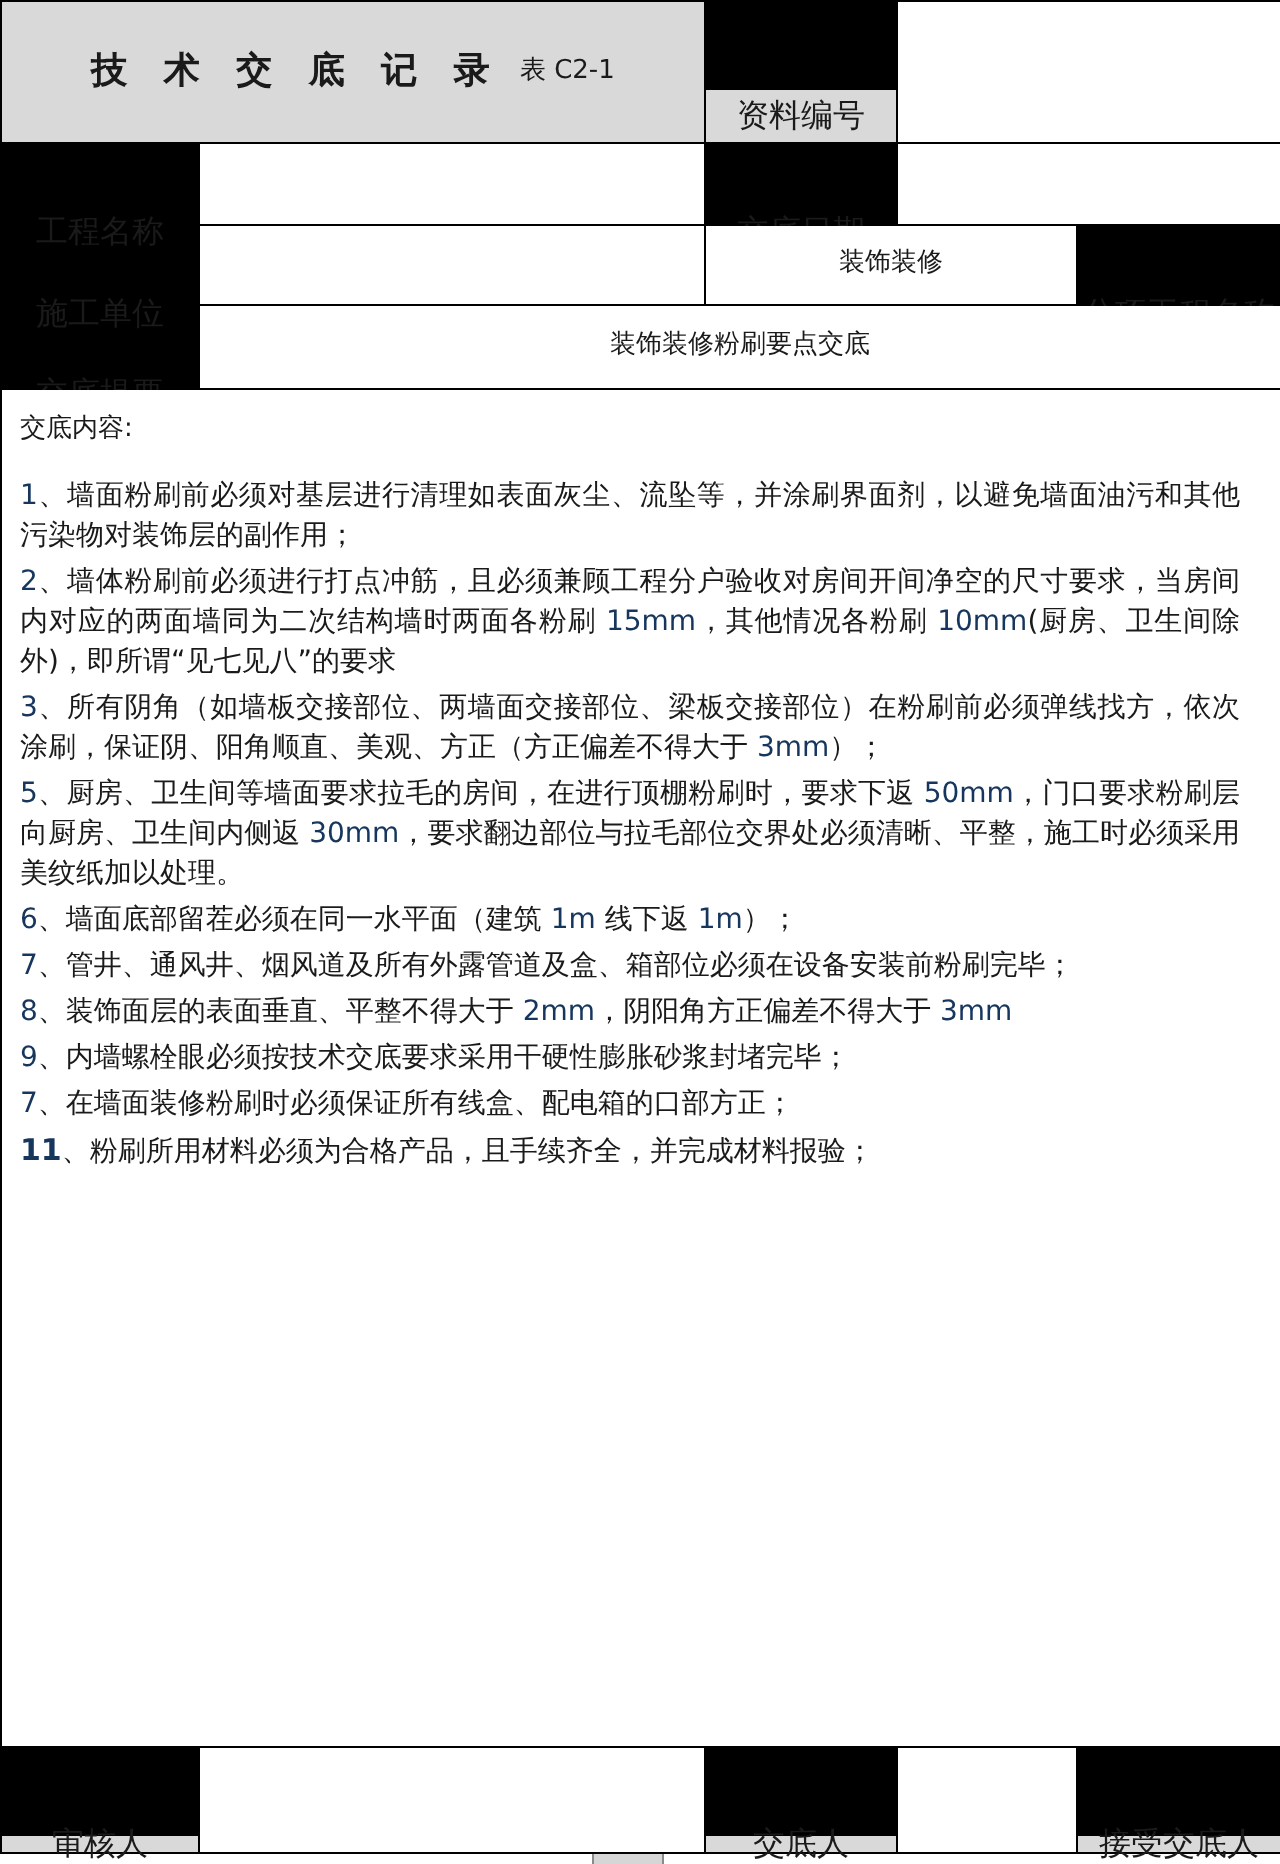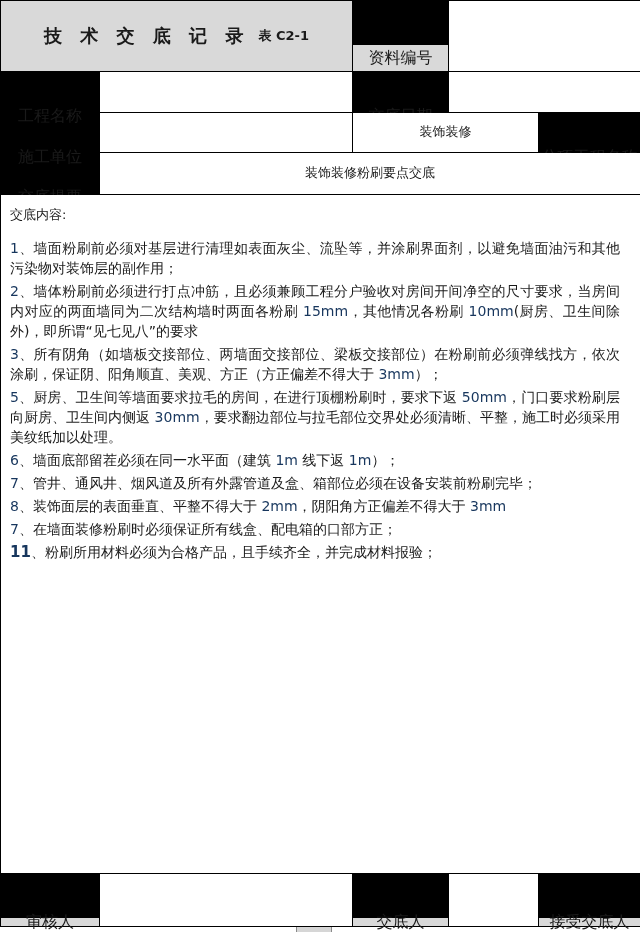--- a/index.html
+++ b/index.html
@@ -24,21 +24,21 @@
   .cell{background:#ffffff;display:flex;align-items:center;justify-content:center;
     font-size:13px;line-height:1.3;text-align:center;}
   .cell.gray{background:var(--cell-gray);}
   
   .span3{grid-column:span 3;}
   .span2{grid-column:span 2;}
   .span5{grid-column:span 5;}
   .span6{grid-column:span 6;}
   .title-cell{flex-direction:row;gap:9px;}
   .doc-title{font-size:18px;font-weight:bold;letter-spacing:6px;white-space:pre;}
-  .doc-subtitle{font-size:13px;font-weight:bold;}
+  .doc-subtitle{font-size:13px;font-weight:normal;}
   .label{font-size:16px;margin-top:44px;}
   .content-cell{align-items:flex-start;justify-content:flex-start;
     flex-direction:column;padding:12px 20px 8px 9px;overflow:hidden;}
   .content-heading{font-size:13px;margin-bottom:14px;}
   .content-body{width:100%;}
   .content-body p{
     font-size:14px;line-height:20px;text-align:justify;
     margin:0 0 3px 0;word-break:break-all;
   }
   .content-body .marker{color:var(--num-navy);}
@@ -78,20 +78,21 @@
     <div class="cell span6 content-cell">
       <div class="content-heading">交底内容:</div>
       <div class="content-body" id="content-body">
           <p><span class="marker">1</span>、墙面粉刷前必须对基层进行清理如表面灰尘、流坠等，并涂刷界面剂，以避免墙面油污和其他污染物对装饰层的副作用；</p>
           <p><span class="marker">2</span>、墙体粉刷前必须进行打点冲筋，且必须兼顾工程分户验收对房间开间净空的尺寸要求，当房间内对应的两面墙同为二次结构墙时两面各粉刷 <span class="num">15mm</span>，其他情况各粉刷 <span class="num">10mm</span>(厨房、卫生间除外)，即所谓“见七见八”的要求</p>
           <p><span class="marker">3</span>、所有阴角（如墙板交接部位、两墙面交接部位、梁板交接部位）在粉刷前必须弹线找方，依次涂刷，保证阴、阳角顺直、美观、方正（方正偏差不得大于 <span class="num">3mm</span>）；</p>
           <p><span class="marker">5</span>、厨房、卫生间等墙面要求拉毛的房间，在进行顶棚粉刷时，要求下返 <span class="num">50mm</span>，门口要求粉刷层向厨房、卫生间内侧返 <span class="num">30mm</span>，要求翻边部位与拉毛部位交界处必须清晰、平整，施工时必须采用美纹纸加以处理。</p>
           <p><span class="marker">6</span>、墙面底部留茬必须在同一水平面（建筑 <span class="num">1m</span> 线下返 <span class="num">1m</span>）；</p>
           <p><span class="marker">7</span>、管井、通风井、烟风道及所有外露管道及盒、箱部位必须在设备安装前粉刷完毕；</p>
           <p><span class="marker">8</span>、装饰面层的表面垂直、平整不得大于 <span class="num">2mm</span>，阴阳角方正偏差不得大于 <span class="num">3mm</span></p>
+          <p><span class="marker">9</span>、内墙螺栓眼必须按技术交底要求采用干硬性膨胀砂浆封堵完毕；</p>
           <p><span class="marker">7</span>、在墙面装修粉刷时必须保证所有线盒、配电箱的口部方正；</p>
           <p><span class="marker">11</span>、粉刷所用材料必须为合格产品，且手续齐全，并完成材料报验；</p>
         </div>
     </div>
 
     <div class="cell gray label">审核人</div>
     <div class="cell span2"></div>
     <div class="cell gray label">交底人</div>
     <div class="cell"></div>
     <div class="cell gray label">接受交底人</div>

